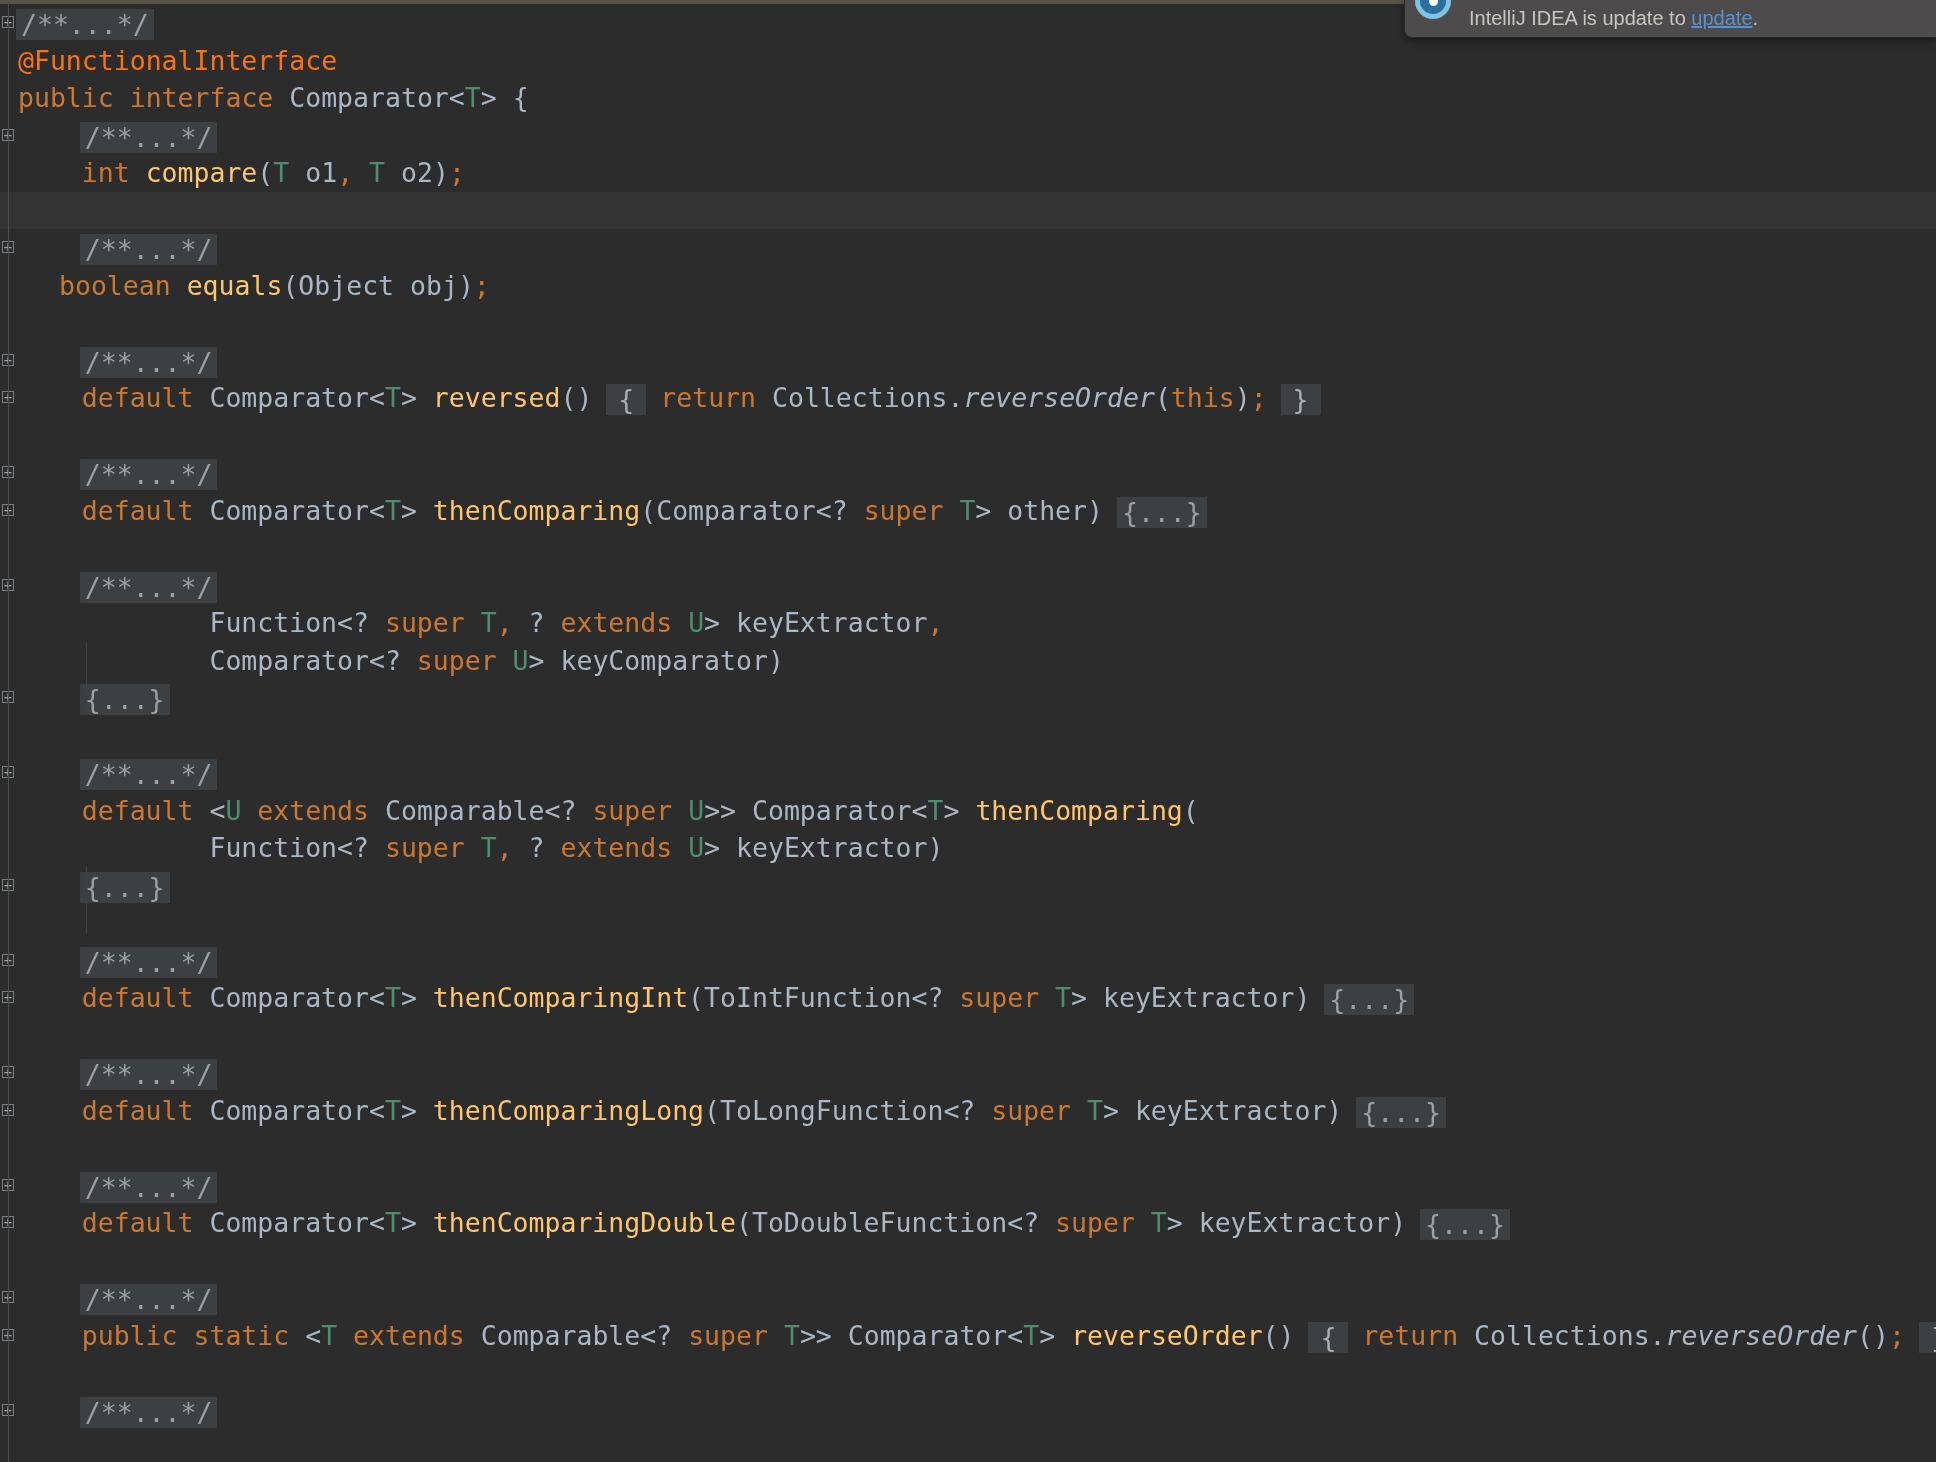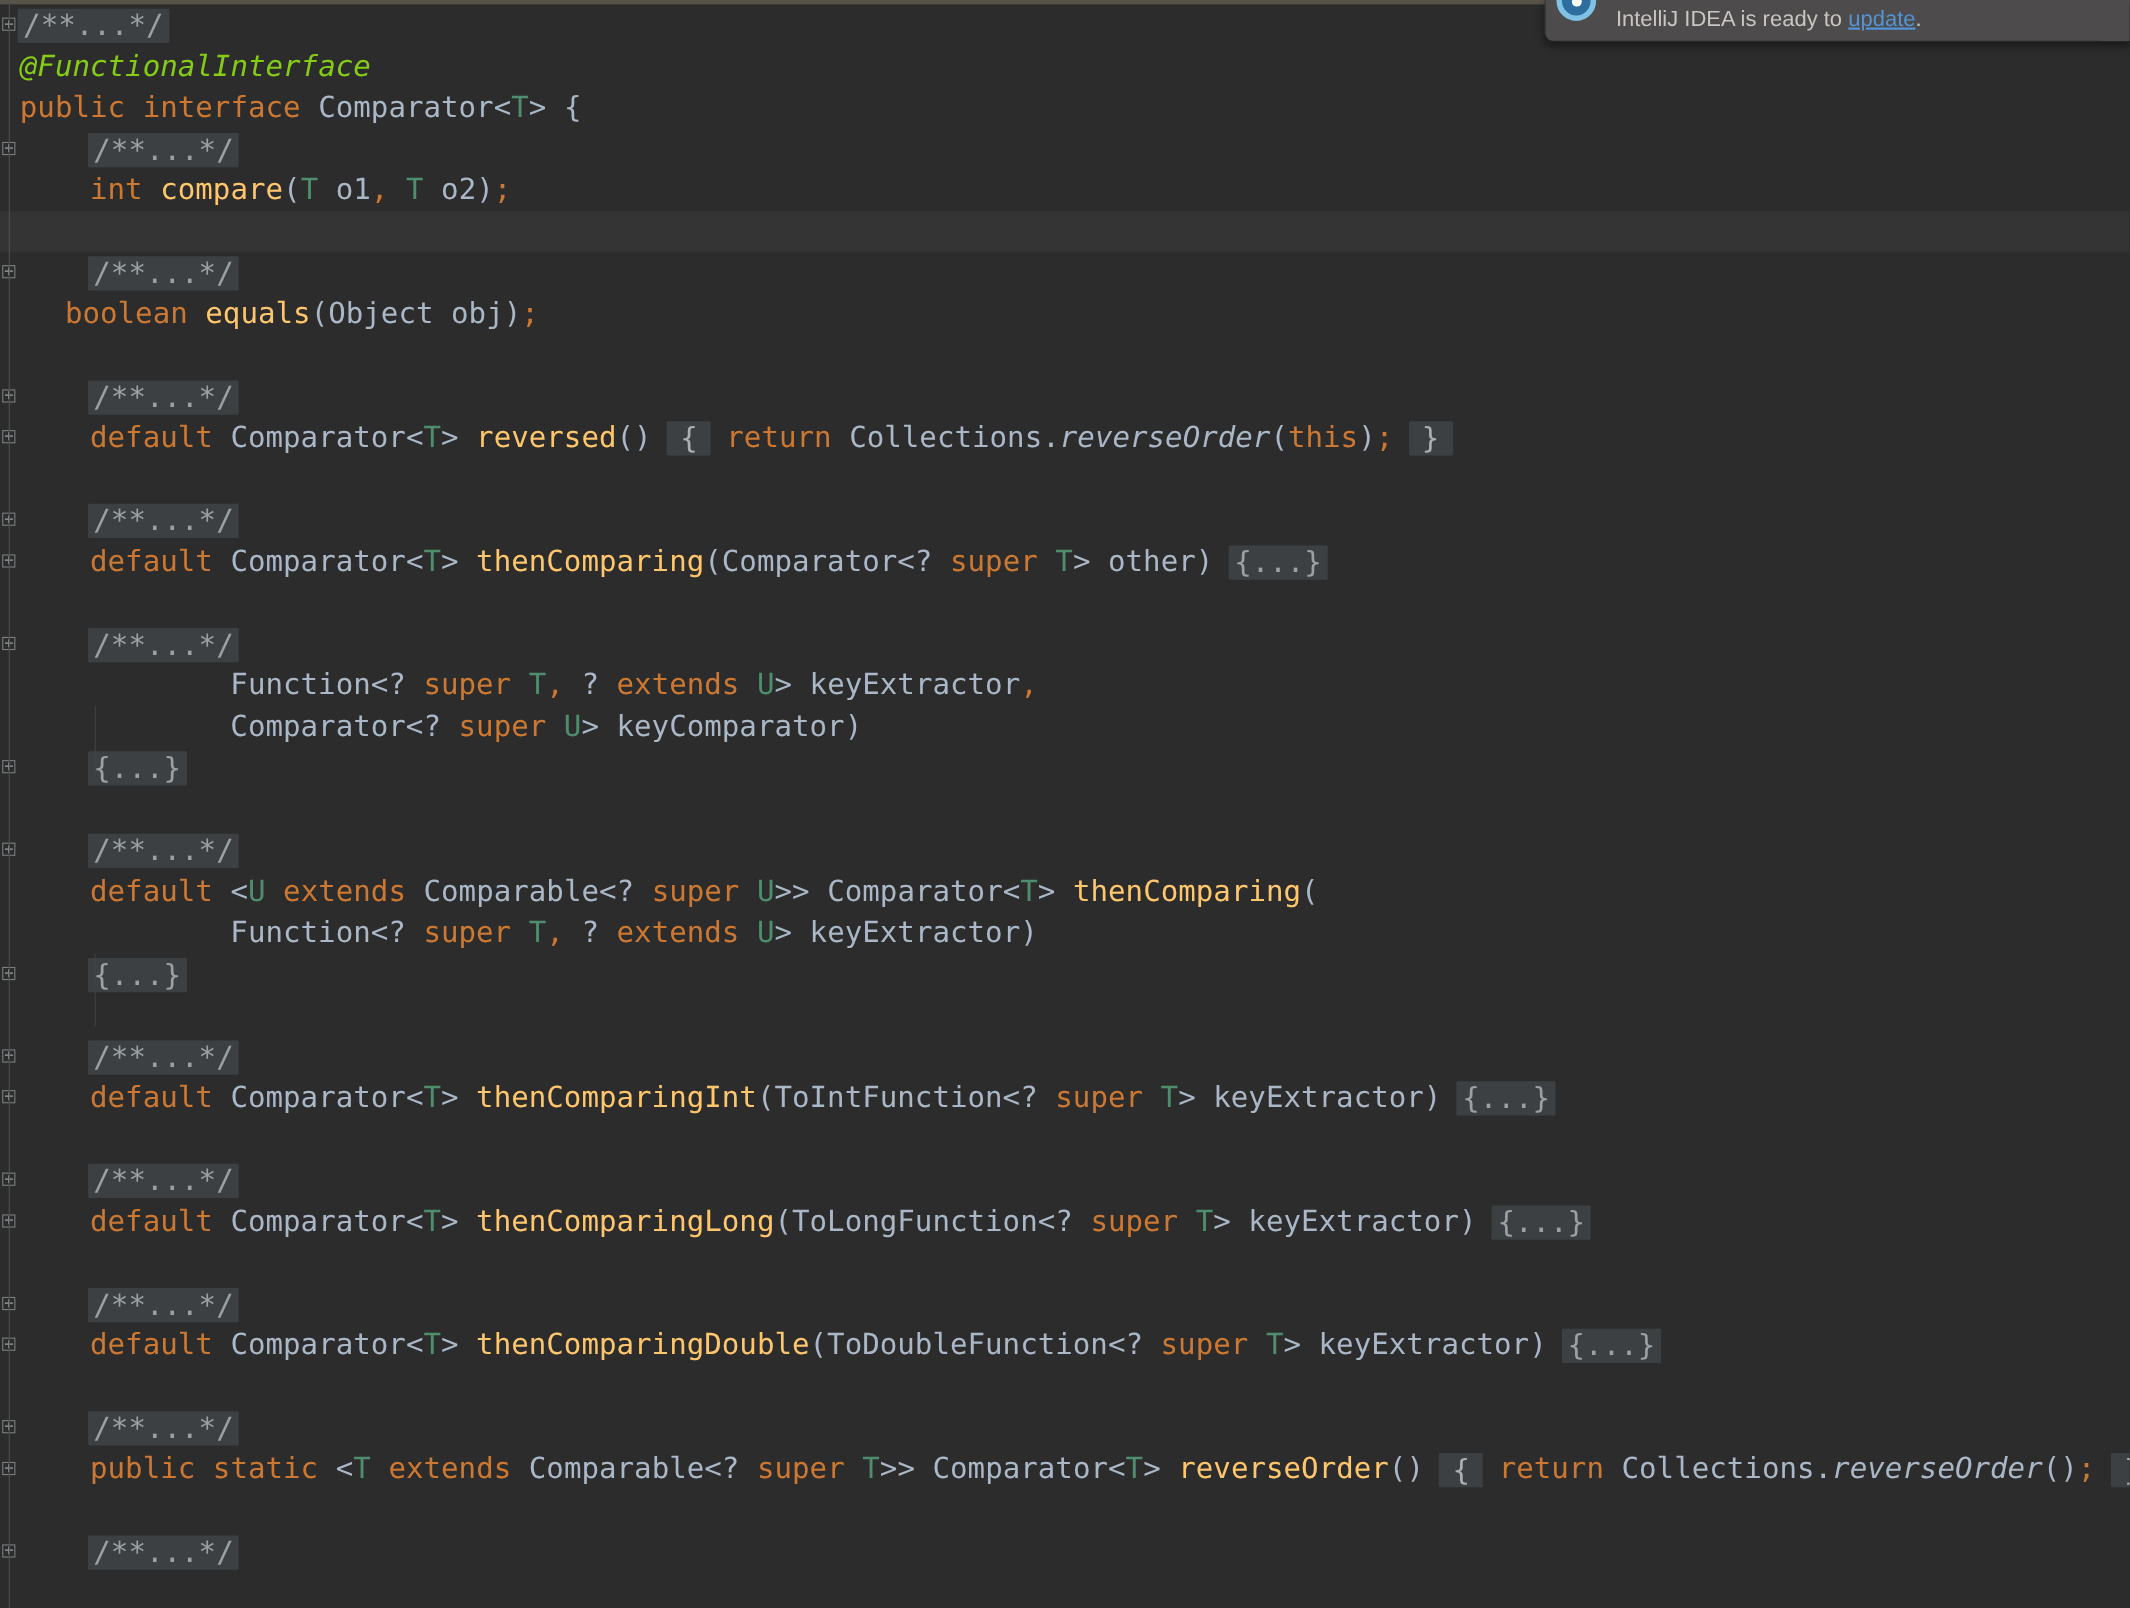--- a/index.html
+++ b/index.html
@@ -20,21 +20,21 @@
     position:relative;height:37.5px;line-height:37.5px;
     font-size:26.5px;white-space:pre;z-index:2;
   }
   .line.hl{background:#343434;}
 
   .tk-k{color:#CC7832;}
   .tk-o{color:#CC7832;}
   .tk-p{color:#A9B7C6;}
   .tk-m{color:#FFC66D;}
   .tk-t{color:#4E8D6E;}
-  .tk-a{color:#84cc16;font-style:italic;}
+  .tk-a{color:#f97316;}
   .tk-i{color:#A9B7C6;font-style:italic;}
   .tk-f,.tk-fb{
     background:#3d4042;color:#9aa0a4;
     display:inline-block;height:31px;line-height:31px;vertical-align:middle;
     padding:0 5px;margin:0 -2px;border-radius:1px;
   }
   .tk-fb{padding:0 12px;color:#a9b0b5;}
 
   .fold-marker{
     position:absolute;left:2px;top:12px;width:12px;height:12px;
@@ -112,14 +112,14 @@
       <div class="line"><div class="fold-marker">+</div><span style="padding-left: 81.812px; display: inline-block;"><span class="tk-k">public</span><span class="tk-p"> </span><span class="tk-k">static</span><span class="tk-p"> &lt;</span><span class="tk-t">T</span><span class="tk-p"> </span><span class="tk-k">extends</span><span class="tk-p"> Comparable&lt;? </span><span class="tk-k">super</span><span class="tk-p"> </span><span class="tk-t">T</span><span class="tk-p">&gt;&gt; Comparator&lt;</span><span class="tk-t">T</span><span class="tk-p">&gt; </span><span class="tk-m">reverseOrder</span><span class="tk-p">() </span><span class="tk-fb">{</span><span class="tk-p"> </span><span class="tk-k">return</span><span class="tk-p"> Collections.</span><span class="tk-i">reverseOrder</span><span class="tk-p">()</span><span class="tk-o">;</span><span class="tk-p"> </span><span class="tk-fb">}</span></span></div>
       <div class="line"><span style="padding-left: 18px; display: inline-block;"></span></div>
       <div class="line"><div class="fold-marker">+</div><span style="padding-left: 81.812px; display: inline-block;"><span class="tk-f">/**...*/</span></span></div>
     </div>
 </div>
 
 <div id="notification">
   <div id="notif-icon">
       <div class="dot"></div>
     </div>
-  <div id="notif-text"><span>IntelliJ IDEA is ready to </span><span id="notif-link">update</span><span>.</span></div>
+  <div id="notif-text"><span>IntelliJ IDEA is update to </span><span id="notif-link">update</span><span>.</span></div>
 </div>
 
 </body></html>

